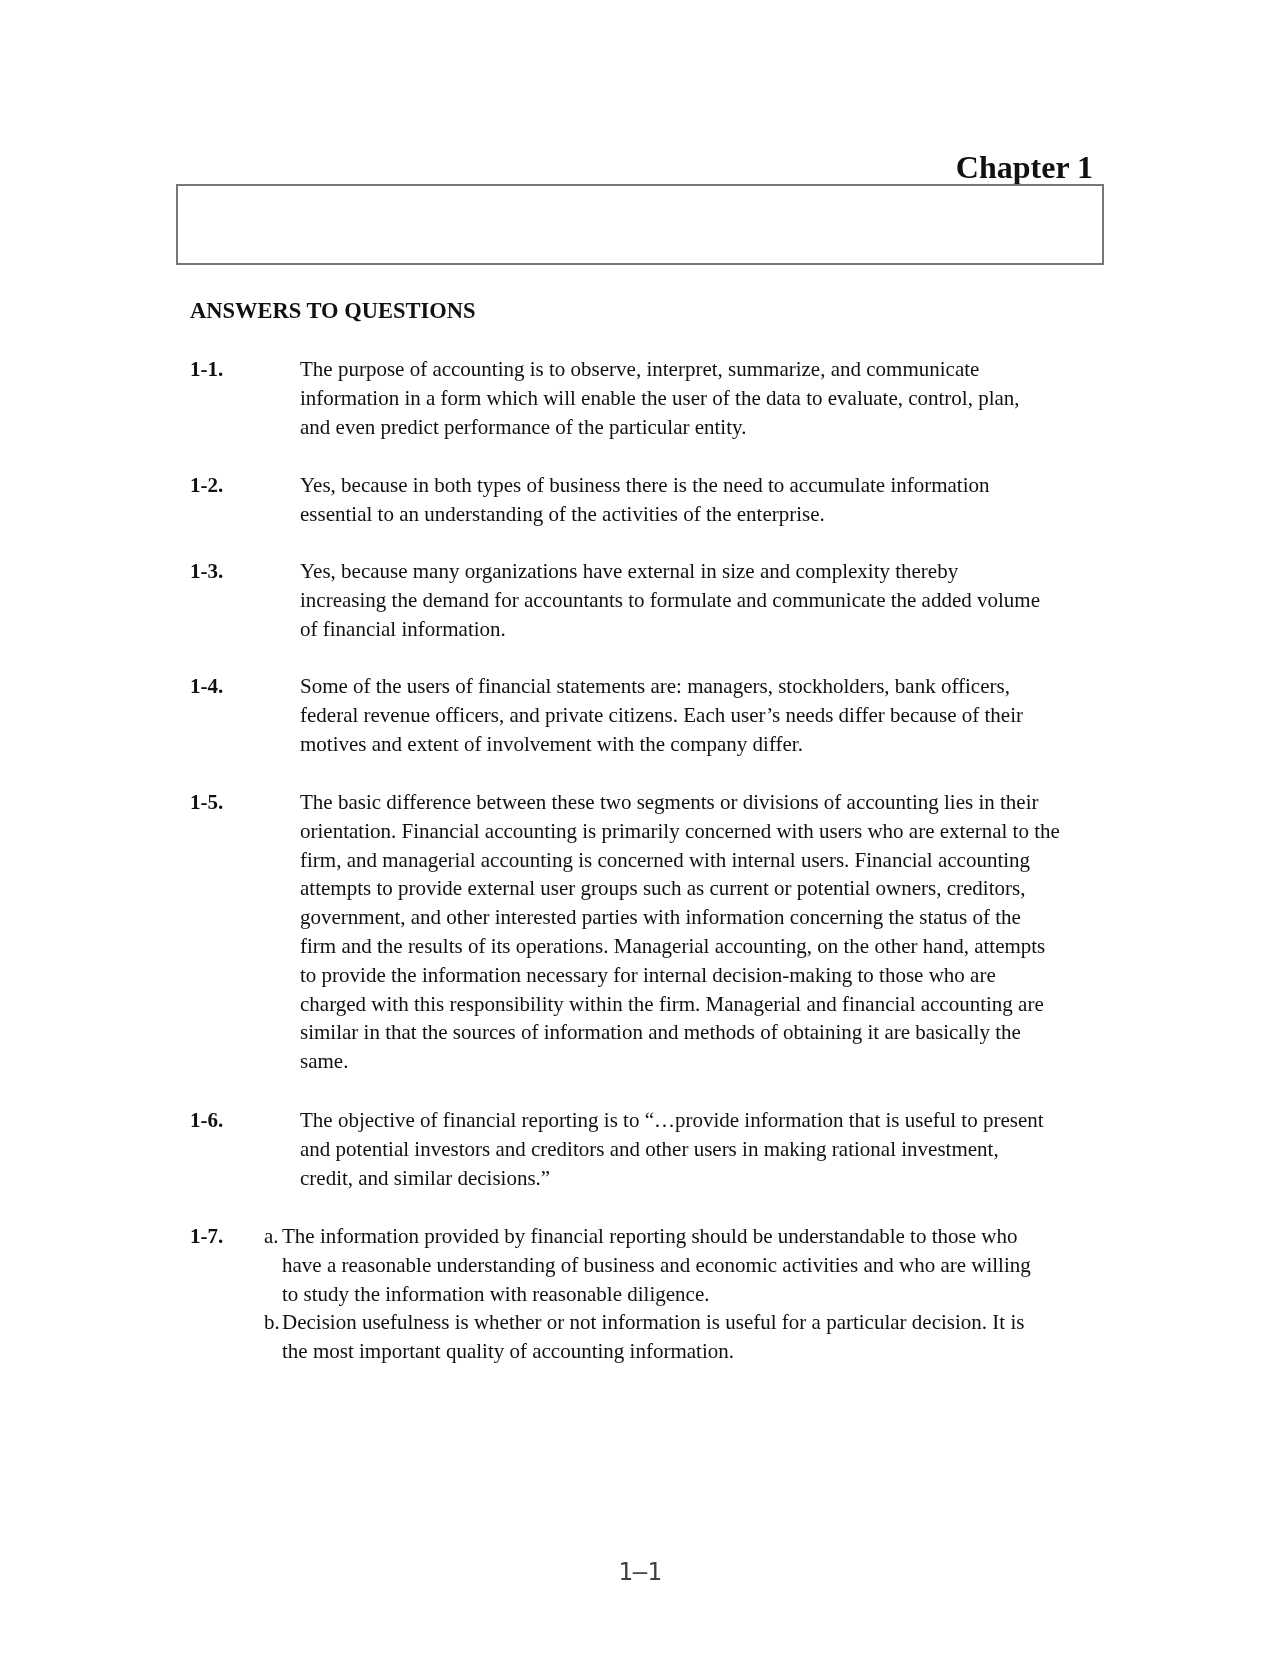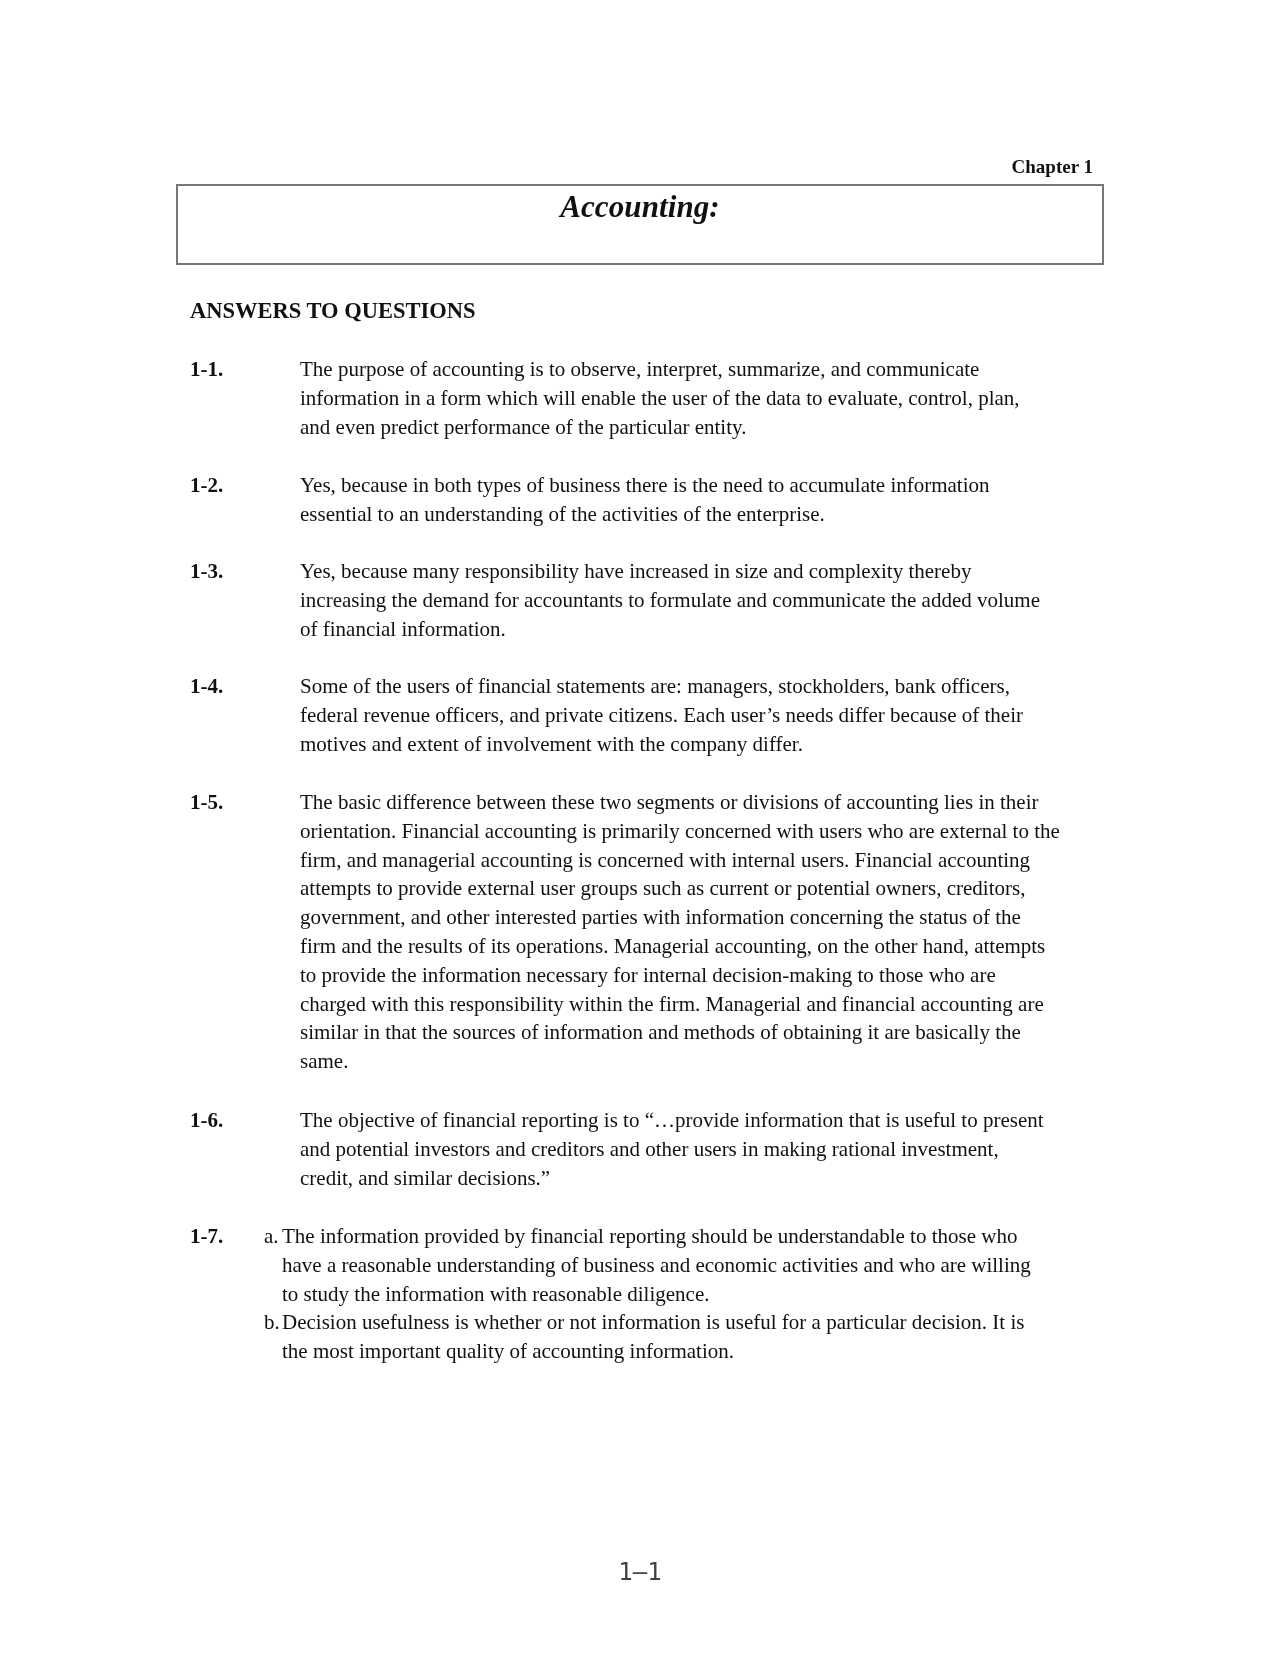--- a/index.html
+++ b/index.html
@@ -1,19 +1,19 @@
 <!DOCTYPE html>
 <html><head>
 <meta charset="utf-8">
 <style>
   html, body { margin: 0; padding: 0; background: #ffffff; }
   body { width: 1280px; height: 1656px; position: relative; overflow: hidden;
          font-family: "Liberation Serif", "DejaVu Serif", serif; color: #111; }
   .chapter { position: absolute; top: 150px; right: 187px; font-weight: bold;
-             font-size: 19px; line-height: 34px; }
+             font-size: 32px; line-height: 34px; }
   .title-box { position: absolute; left: 176px; top: 184px; width: 928px; height: 81px;
                border: 2px solid #777; border-bottom-width: 2px; text-align: center;
                font-style: italic; font-weight: bold; font-size: 31px; line-height: 38px;
                box-sizing: border-box; padding-top: 2px; }
   .title-box div { letter-spacing: 0.1px; }
   .section-heading { position: absolute; left: 190px; top: 297px; font-weight: bold;
                      font-size: 22.5px; line-height: 28px; }
   .qa { position: absolute; left: 190px; width: 920px; font-size: 21px; line-height: 28.8px; }
   .qa .num { position: absolute; left: 0; top: 0; font-weight: bold; }
   .qa .ans { margin-left: 110px; }
@@ -23,38 +23,37 @@
   .page-num { position: absolute; left: 0; width: 1280px; top: 1558px; text-align: center;
               font-family: "DejaVu Sans Mono", "Liberation Mono", monospace; font-size: 24px;
               color: #404040; }
 </style>
 </head>
 <body>
 
 <div class="chapter">Chapter 1</div>
 
 <div class="title-box">
-  <div>Accounting:</div>
 </div>
 
 <div class="section-heading">ANSWERS TO QUESTIONS</div>
 
 <div class="qa" style="top:355px; width:850px;">
   <span class="num">1-1.</span>
   <div class="ans">The purpose of accounting is to observe, interpret, summarize, and communicate information in a form which will enable the user of the data to evaluate, control, plan, and even predict performance of the particular entity.</div>
 </div>
 
 <div class="qa" style="top:471px; width:870px;">
   <span class="num">1-2.</span>
   <div class="ans">Yes, because in both types of business there is the need to accumulate information essential to an understanding of the activities of the enterprise.</div>
 </div>
 
 <div class="qa" style="top:557px; width:850px;">
   <span class="num">1-3.</span>
-  <div class="ans">Yes, because many responsibility have increased in size and complexity thereby increasing the demand for accountants to formulate and communicate the added volume of financial information.</div>
+  <div class="ans">Yes, because many organizations have external in size and complexity thereby increasing the demand for accountants to formulate and communicate the added volume of financial information.</div>
 </div>
 
 <div class="qa" style="top:672px; width:850px;">
   <span class="num">1-4.</span>
   <div class="ans">Some of the users of financial statements are: managers, stockholders, bank officers, federal revenue officers, and private citizens.  Each user’s needs differ because of their motives and extent of involvement with the company differ.</div>
 </div>
 
 <div class="qa" style="top:788px; width:872px;">
   <span class="num">1-5.</span>
   <div class="ans">The basic difference between these two segments or divisions of accounting lies in their orientation.  Financial accounting is primarily concerned with users who are external to the firm, and managerial accounting is concerned with internal users.  Financial accounting attempts to provide external user groups such as current or potential owners, creditors, government, and other interested parties with information concerning the status of the firm and the results of its operations. Managerial accounting, on the other hand, attempts to provide the information necessary for internal decision-making to those who are charged with this responsibility within the firm.  Managerial and financial accounting are similar in that the sources of information and methods of obtaining it are basically the same.</div>

